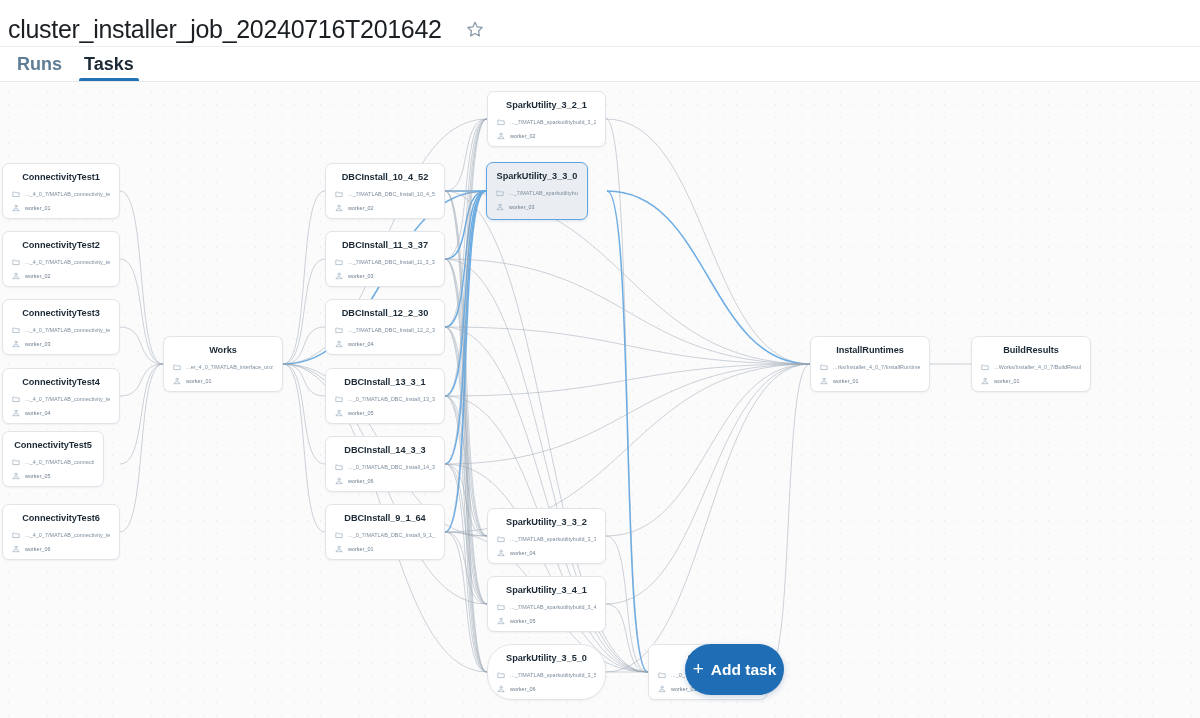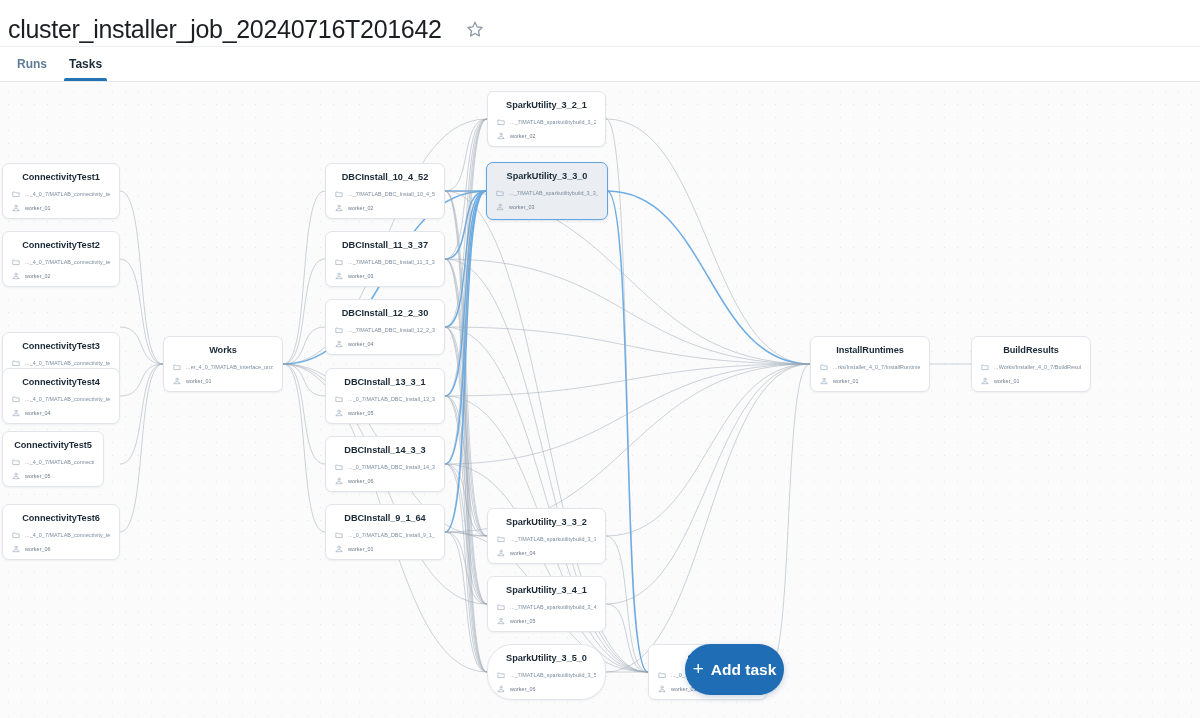--- a/index.html
+++ b/index.html
@@ -43,21 +43,21 @@
     display: flex;
     align-items: stretch;
     padding-left: 6px;
     background: #fff;
     border-bottom: 1px solid #e3e7ea;
   }
   .tab {
     padding: 0 11px;
     display: flex;
     align-items: center;
-    font-size: 12px;
+    font-size: 18px;
     color: #5f7d95;
     font-weight: 700;
     cursor: pointer;
     position: relative;
     background: transparent;
     border: none;
   }
   .tab.active { color: #1b2a36; }
   .tab.active::after {
     content: "";
@@ -277,21 +277,21 @@
           </div>
           <div class="node-row">
             <svg class="ic" viewBox="0 0 16 16" fill="none" stroke="#9fb0c0" stroke-width="1.35" stroke-linecap="round" stroke-linejoin="round">
               <circle cx="8" cy="4.4" r="2.3"></circle>
               <path d="M2.4 13.4c0-2.7 2.5-4.3 5.6-4.3s5.6 1.6 5.6 4.3"></path>
               <path d="M2.4 13.4h11.2"></path>
             </svg>
             <span class="txt worker">worker_02</span>
           </div>
         </div>
-        <div class="node" style="left: 2px; top: 216px; width: 118px; height: 56px; margin-top: 33px;">
+        <div class="node" style="left: 2px; top: 216px; width: 118px; height: 56px;">
           <div class="node-title">ConnectivityTest3</div>
           <div class="node-row">
             <svg class="ic" viewBox="0 0 16 16" fill="none" stroke="#9fb0c0" stroke-width="1.4" stroke-linejoin="round">
               <path d="M1.6 4.2h4.1l1.3 1.5h7.4v7.4H1.6z"></path>
             </svg>
             <span class="txt">..._4_0_7/MATLAB_connectivity_test</span>
           </div>
           <div class="node-row">
             <svg class="ic" viewBox="0 0 16 16" fill="none" stroke="#9fb0c0" stroke-width="1.35" stroke-linecap="round" stroke-linejoin="round">
               <circle cx="8" cy="4.4" r="2.3"></circle>
@@ -481,21 +481,21 @@
           </div>
           <div class="node-row">
             <svg class="ic" viewBox="0 0 16 16" fill="none" stroke="#9fb0c0" stroke-width="1.35" stroke-linecap="round" stroke-linejoin="round">
               <circle cx="8" cy="4.4" r="2.3"></circle>
               <path d="M2.4 13.4c0-2.7 2.5-4.3 5.6-4.3s5.6 1.6 5.6 4.3"></path>
               <path d="M2.4 13.4h11.2"></path>
             </svg>
             <span class="txt worker">worker_02</span>
           </div>
         </div>
-        <div class="node selected" style="left: 486px; top: 79px; width: 122px; height: 58px;">
+        <div class="node selected" style="left: 486px; top: 79px; width: 102px; height: 58px;">
           <div class="node-title">SparkUtility_3_3_0</div>
           <div class="node-row">
             <svg class="ic" viewBox="0 0 16 16" fill="none" stroke="#9fb0c0" stroke-width="1.4" stroke-linejoin="round">
               <path d="M1.6 4.2h4.1l1.3 1.5h7.4v7.4H1.6z"></path>
             </svg>
             <span class="txt">..._7/MATLAB_sparkutilitybuild_3_3_0</span>
           </div>
           <div class="node-row">
             <svg class="ic" viewBox="0 0 16 16" fill="none" stroke="#9fb0c0" stroke-width="1.35" stroke-linecap="round" stroke-linejoin="round">
               <circle cx="8" cy="4.4" r="2.3"></circle>

